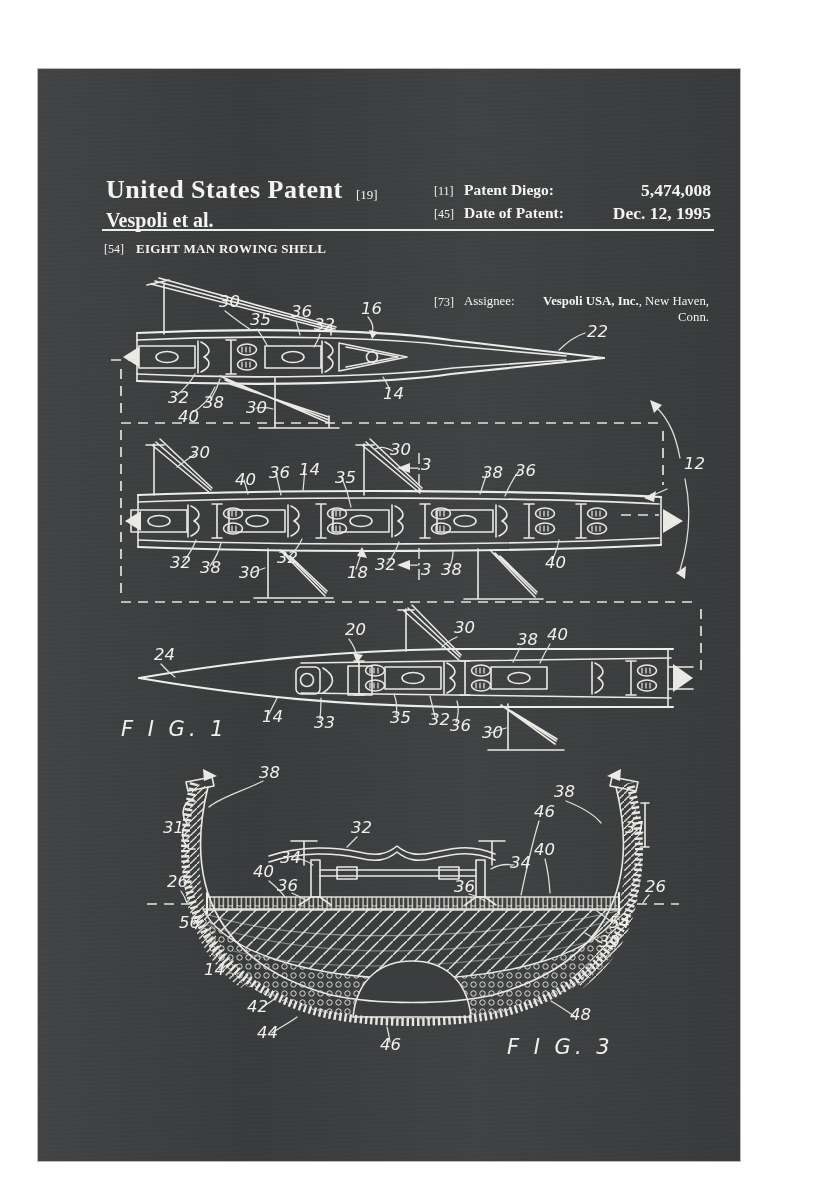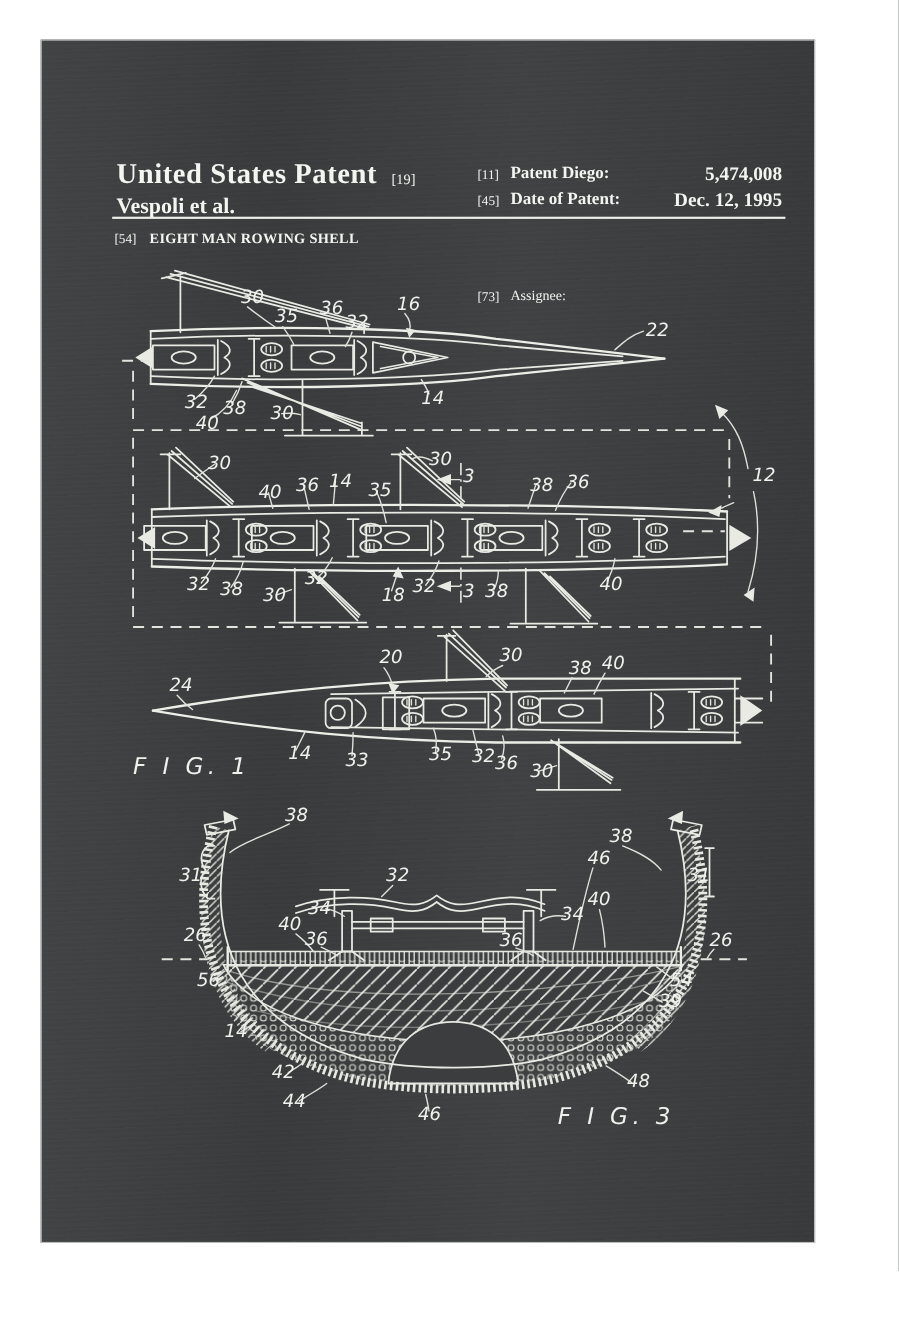--- a/index.html
+++ b/index.html
@@ -1,18 +1,18 @@
 <!DOCTYPE html>
 <html><head>
 <meta charset="utf-8">
 <style>
   html,body{margin:0;padding:0;}
   body{width:817px;height:1200px;background:#ffffff;position:relative;
        font-family:"Liberation Serif",serif;}
-  .board{position:absolute;left:37px;top:36px;width:704px;height:1094px;
+  .board{position:absolute;left:37px;top:68px;width:704px;height:1094px;
     background-color:#3b3d3e;
     background-image:
       linear-gradient(90deg, rgba(255,255,255,.03), rgba(0,0,0,.04) 30%, rgba(255,255,255,.025) 62%, rgba(0,0,0,.05)),
       repeating-linear-gradient(178deg, #3e4041 0px, #3a3c3d 3px, #3d3f40 6px, #393b3c 9px);
     border:1px solid #b9bbba; box-sizing:border-box; overflow:hidden;}
   .hdr{position:absolute;color:#f4f4f0;}
   .t-title{left:68px;top:106px;font-size:26px;font-weight:bold;letter-spacing:.5px;}
   .t-kind{left:298px;top:118px;font-size:13px;font-weight:normal;margin-left:20px;}
   .t-party{left:68px;top:140px;font-size:20px;font-weight:bold;}
   .rule{position:absolute;left:64px;top:160px;width:612px;height:2px;background:#eceee8;}
@@ -63,20 +63,21 @@
       <span class="t-code">[45]</span>
       <span class="lbl">Date of Patent:</span>
       <span class="val">Dec. 12, 1995</span>
     </div>
   </div>
 
 
   <div class="block" style="top:224px;text-align:right;">
     <span class="t-code">[73]</span>
     <span class="lbl">Assignee:</span>
+    <div class="vals"><b>Vespoli USA, Inc.</b><span>, New Haven, Conn.</span></div>
   </div>
 
   <svg width="742" height="1094" viewBox="37 52 742 1094" style="position:absolute;left:0;top:0;">
     <defs>
       <g id="stTrack">
           <rect class="h1" x="-28" y="-11" width="56" height="22"></rect>
           <ellipse class="h1" cx="0" cy="0" rx="11" ry="5.5"></ellipse>
         </g>
       <g id="stBack">
           <path class="h1" d="M-3,-16 V16 M0,-15 C10,-10 10,-4 3,0 C10,4 10,10 0,15"></path>

